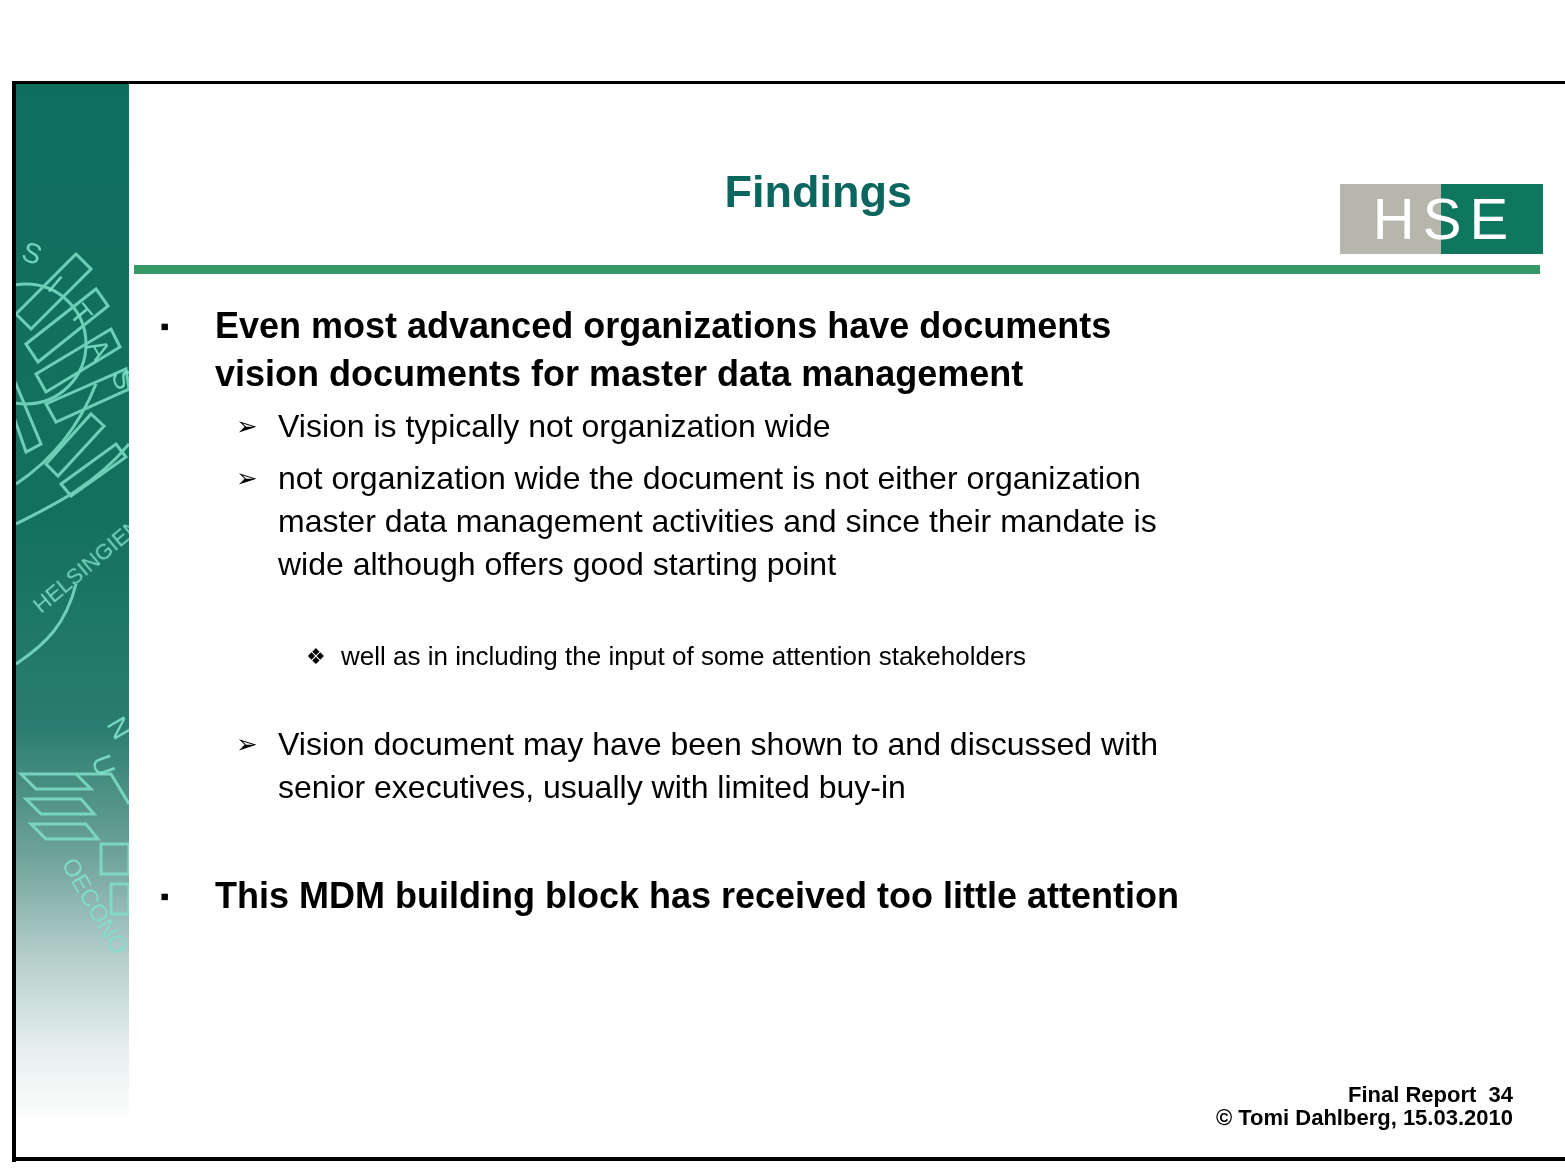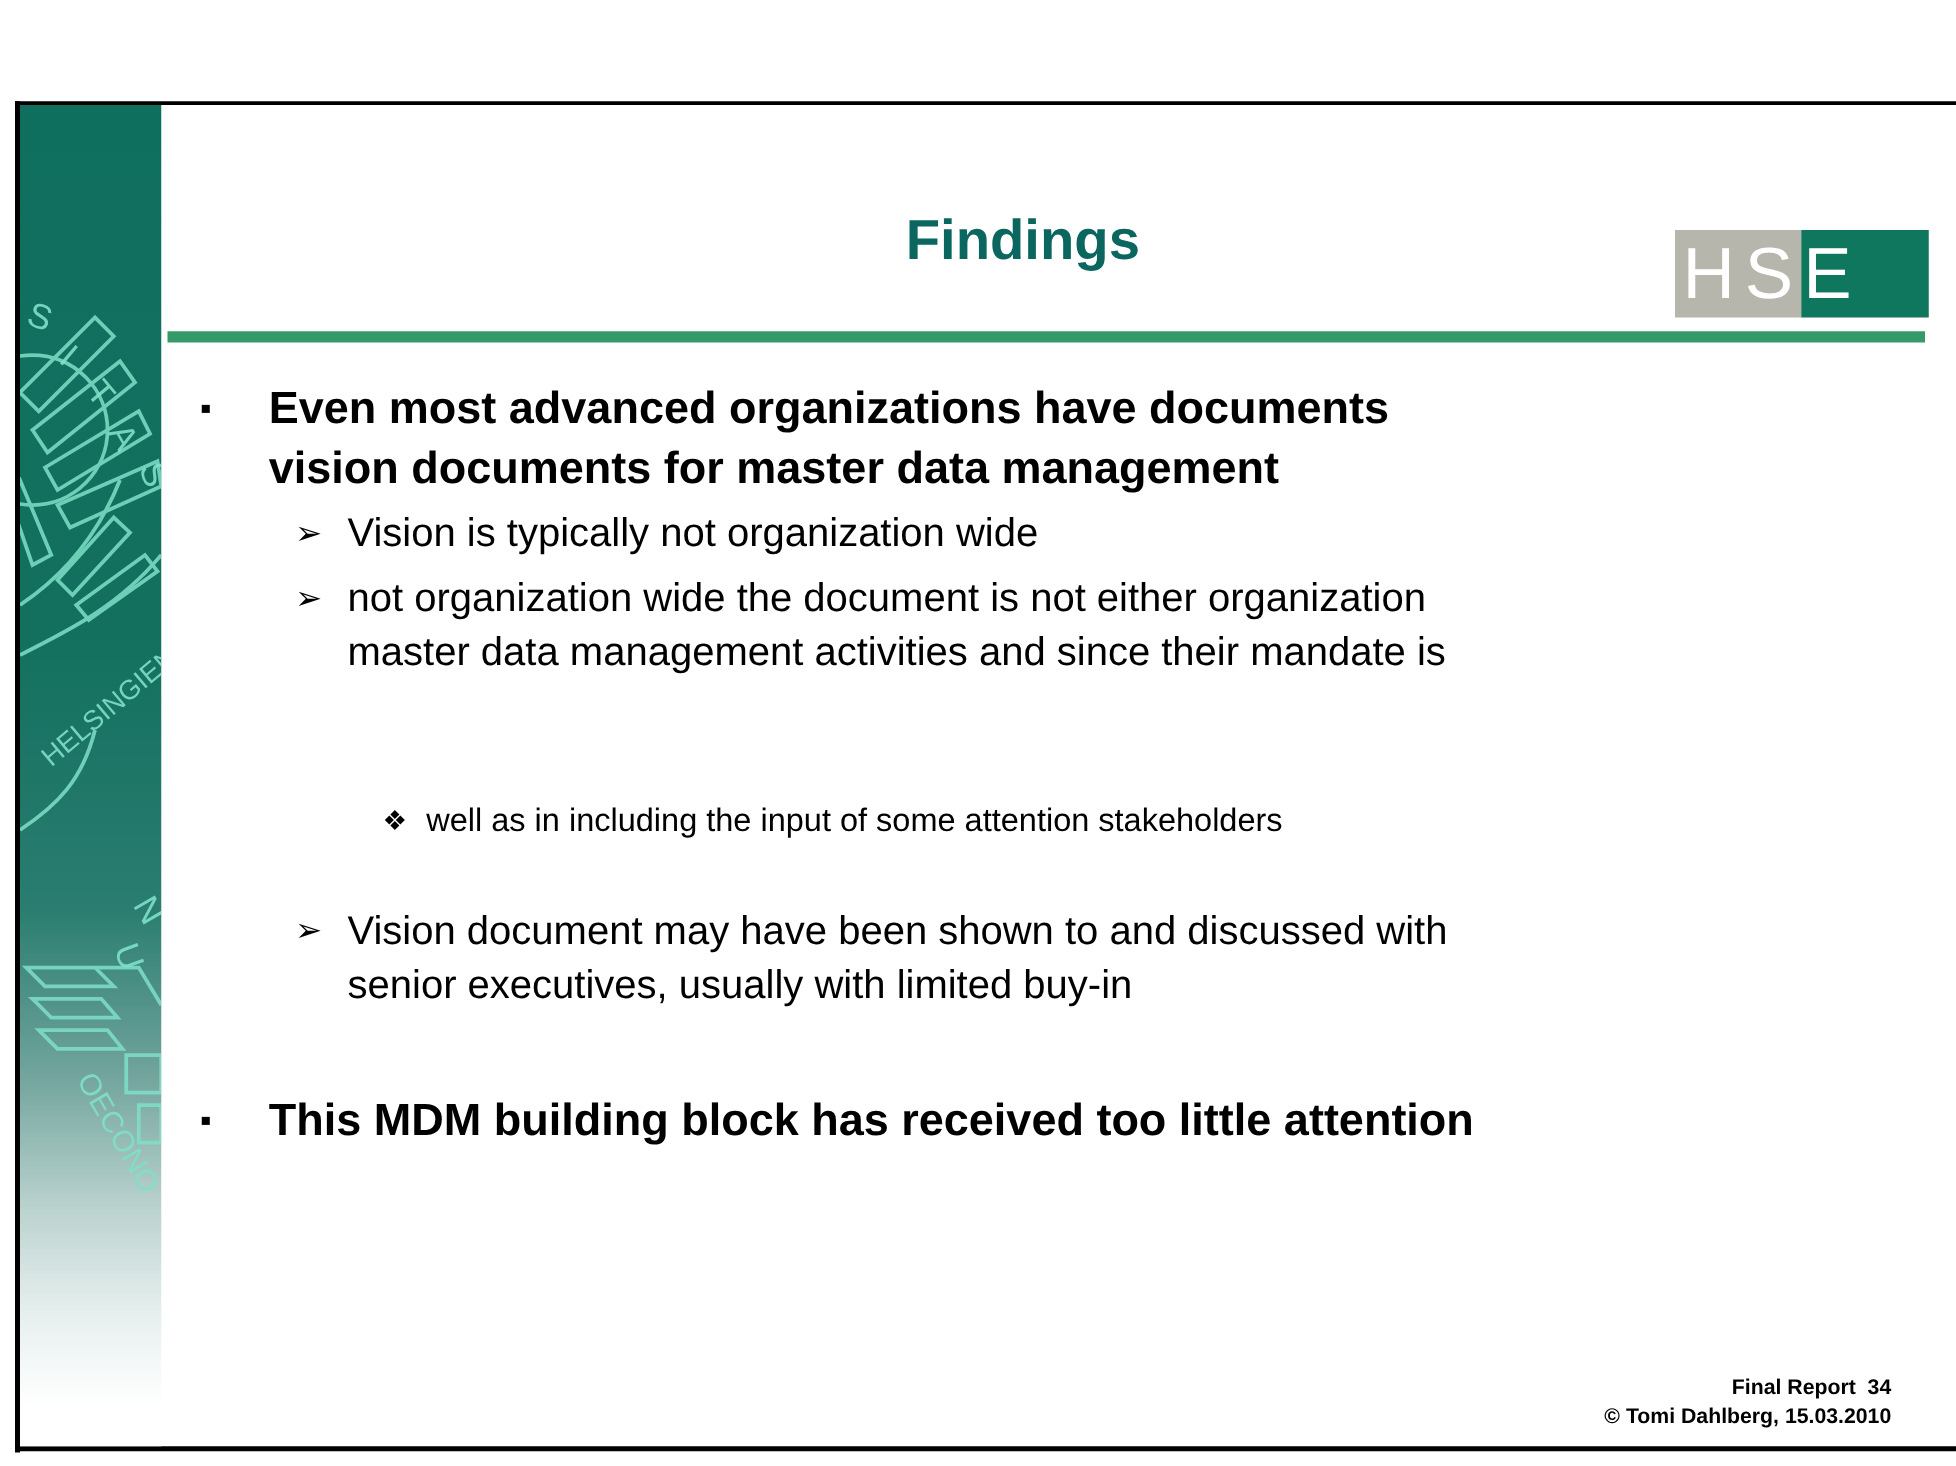--- a/index.html
+++ b/index.html
@@ -20,21 +20,21 @@
     
     .title { position: absolute; left: 600px; top: 166px; width: 312px; text-align: right;
              font-size: 45px; font-weight: bold; color: #0b6660; letter-spacing: 0px; }
 
     
     .logo { position: absolute; left: 1340px; top: 184px; width: 203px; height: 70px; display: flex; }
     .logo .grey { width: 101px; height: 70px; background: #b7b6ad; }
     .logo .green { width: 102px; height: 70px; background: #10775f; }
     .logo-text { position: absolute; left: 1340px; top: 184px; width: 203px; height: 60px;
                  font-size: 58px; color: #ffffff; font-weight: normal; letter-spacing: 8px;
-                 line-height: 70px; text-align: left; text-indent: 6px; }
+                 line-height: 70px; text-align: center; text-indent: 6px; }
 
     
     .rule { position: absolute; left: 134px; top: 265px; width: 1406px; height: 9px; background: #359a68; }
 
     
     .l1 { position: absolute; left: 160px; font-size: 36px; font-weight: bold; line-height: 48px; }
     .l1 .mk { position: absolute; left: 0; top: 0; font-size: 26px; }
     .l1 .tx { position: absolute; left: 55px; white-space: nowrap; }
 
     .l2 { position: absolute; left: 236px; font-size: 32px; line-height: 43px; }
@@ -42,21 +42,21 @@
     .l2 .tx { position: absolute; left: 42px; white-space: nowrap; }
 
     .l3 { position: absolute; left: 306px; font-size: 26px; line-height: 39px; }
     .l3 .mk { position: absolute; left: 0; top: 0; font-size: 22px; }
     .l3 .tx { position: absolute; left: 35px; white-space: nowrap; }
 
     .line { display: block; }
 
     
     .footer { position: absolute; right: 52px; top: 1083px; text-align: right;
-              font-size: 17px; font-weight: bold; line-height: 23px; margin-top: 15px; }
+              font-size: 22px; font-weight: bold; line-height: 23px; }
   </style>
 </head>
 <body>
 
 <div class="frame-top"></div>
 <div class="frame-left"></div>
 <div class="frame-bottom"></div>
 
 <div class="sidebar">
   <svg width="113" height="1073" viewBox="0 0 113 1073">
@@ -118,20 +118,21 @@
   <span class="tx">
     <span class="line">Vision is typically not organization wide</span>
   </span>
 </div>
 
 <div class="l2" style="top:457px;">
   <span class="mk">➢</span>
   <span class="tx">
     <span class="line">not organization wide the document is not either organization</span>
     <span class="line">master data management activities and since their mandate is</span>
+    <span class="line">wide although offers good starting point</span>
   </span>
 </div>
 
 <div class="l3" style="top:637px;">
   <span class="mk">❖</span>
   <span class="tx">
     <span class="line">well as in including the input of some attention stakeholders</span>
   </span>
 </div>
 

